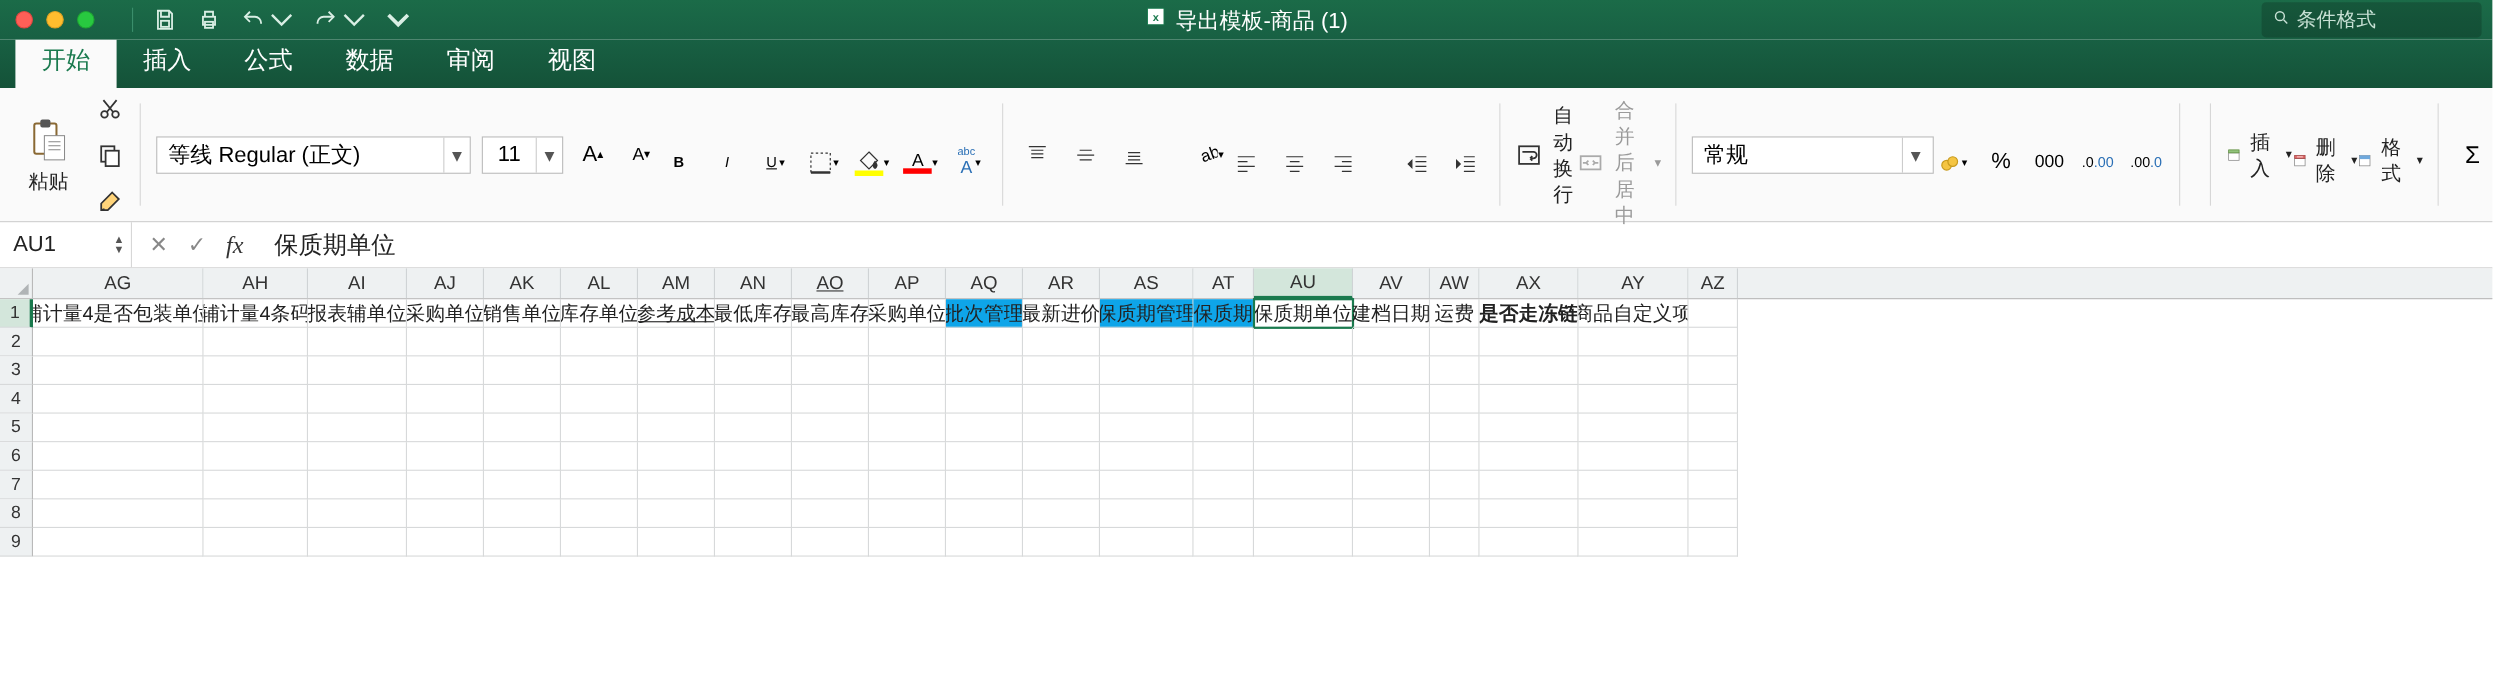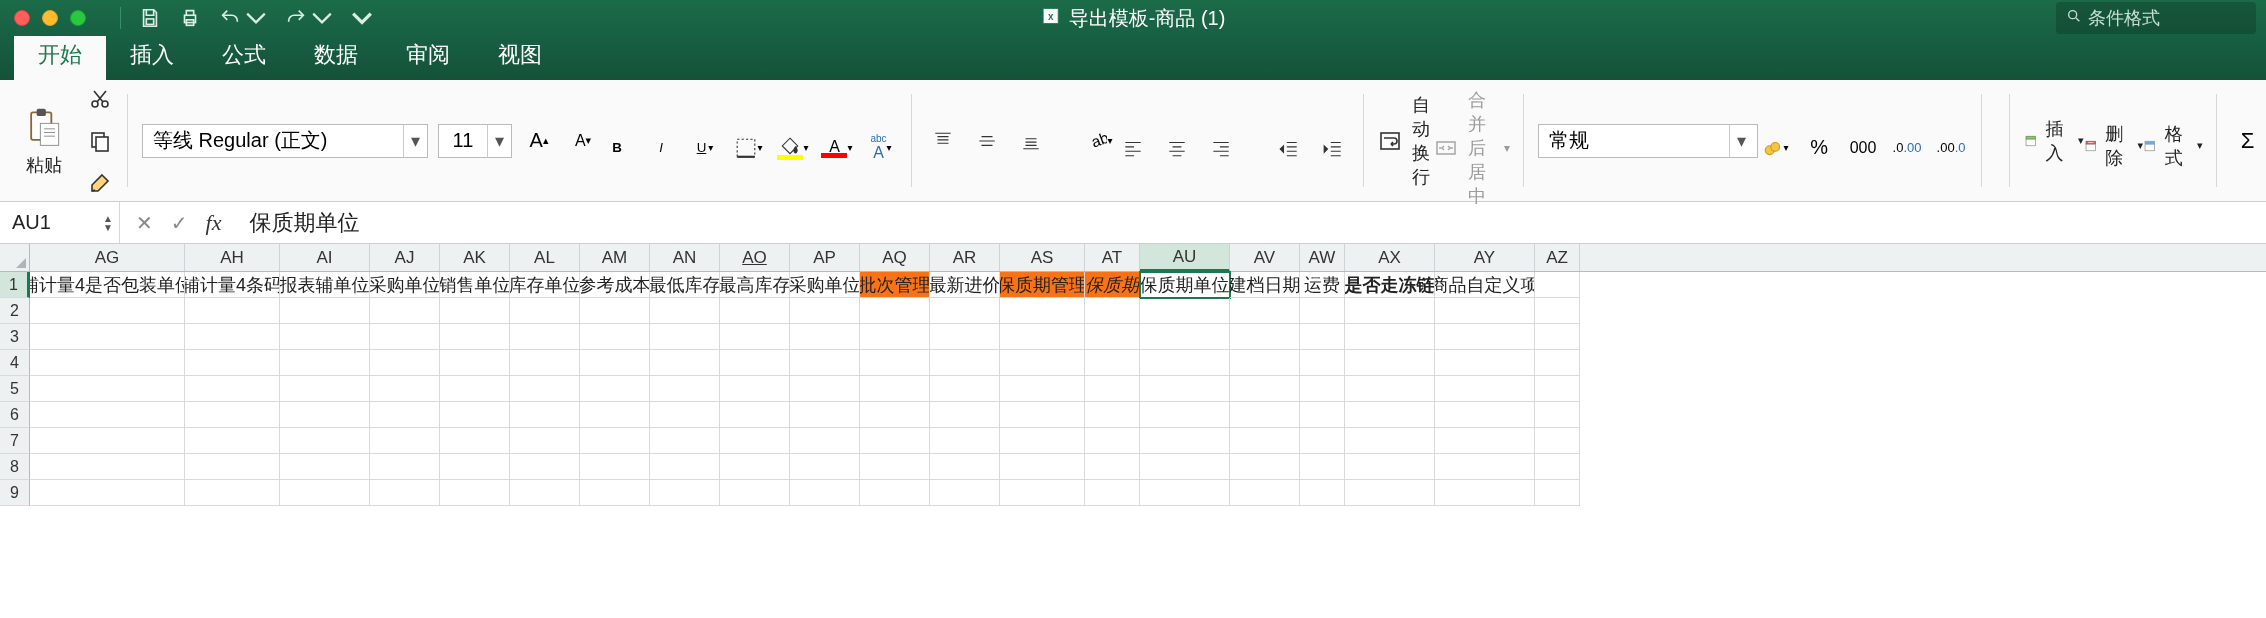--- a/index.html
+++ b/index.html
@@ -63,21 +63,21 @@
   .sheet{display:flex;flex-direction:column;}
   .colhdrs{display:flex;height:28px;background:#eef1f2;border-bottom:1px solid #b9b9b9;}
   .corner{width:30px;border-right:1px solid #b9b9b9;background:#eef1f2;position:relative;}
   .corner::after{content:"";position:absolute;right:3px;bottom:3px;width:0;height:0;border-left:10px solid transparent;border-bottom:10px solid #b0b4b6;}
   .ch{border-right:1px solid #cfd3d5;display:flex;align-items:center;justify-content:center;font-size:17px;color:#333;background:#eef1f2;cursor:cell;}
   .ch.sel{background:#d3e6db;border-bottom:3px solid #1a7a4e;margin-bottom:-1px;}
   .gridrow{display:flex;height:26px;}
   .rh{width:30px;border-right:1px solid #b9b9b9;border-bottom:1px solid #d7d9da;background:#eef1f2;display:flex;align-items:center;justify-content:center;font-size:16px;color:#333;cursor:cell;}
   .rh.sel{background:#d3e6db;border-right:3px solid #1a7a4e;}
   .cell{border-right:1px solid #d7d9da;border-bottom:1px solid #d7d9da;display:flex;align-items:center;justify-content:center;font-size:18px;overflow:hidden;white-space:nowrap;cursor:cell;}
-  .cell.hl{background:#f97316;}
+  .cell.hl{background:#0ea5e9;}
   .cell.active{outline:2px solid #1a7a4e;outline-offset:-1px;}
 </style>
 </head>
 <body>
 
 <div class="titlebar">
   <div class="traffic">
     <div class="tl red"></div>
     <div class="tl yellow"></div>
     <div class="tl green"></div>
@@ -435,28 +435,28 @@
     </div>
 
 <div class="gridrow">
       <div class="rh sel">1</div>
       <div class="cell" style="width: 155px;">辅计量4是否包装单位</div>
       <div class="cell" style="width: 95px;">辅计量4条码</div>
       <div class="cell" style="width: 90px;">报表辅单位</div>
       <div class="cell" style="width: 70px;">采购单位</div>
       <div class="cell" style="width: 70px;">销售单位</div>
       <div class="cell" style="width: 70px;">库存单位</div>
-      <div class="cell" style="width: 70px;">参考成本</div>
+      <div class="cell" style="width: 70px; text-decoration: underline;">参考成本</div>
       <div class="cell" style="width: 70px;">最低库存</div>
       <div class="cell" style="width: 70px;">最高库存</div>
       <div class="cell" style="width: 70px;">采购单位</div>
       <div class="cell hl" style="width: 70px;">批次管理</div>
       <div class="cell" style="width: 70px;">最新进价</div>
       <div class="cell hl" style="width: 85px;">保质期管理</div>
-      <div class="cell hl" style="width: 55px; font-style: italic;">保质期</div>
+      <div class="cell hl" style="width: 55px;">保质期</div>
       <div class="cell active" style="width: 90px;">保质期单位</div>
       <div class="cell" style="width: 70px;">建档日期</div>
       <div class="cell" style="width: 45px; text-align: right;">运费</div>
       <div class="cell" style="width: 90px; font-weight: bold;">是否走冻链</div>
       <div class="cell" style="width: 100px;">商品自定义项</div>
       <div class="cell" style="width: 45px;"></div>
     </div>
     <div class="gridrow">
       <div class="rh">2</div>
       <div class="cell" style="width: 155px;"></div>

